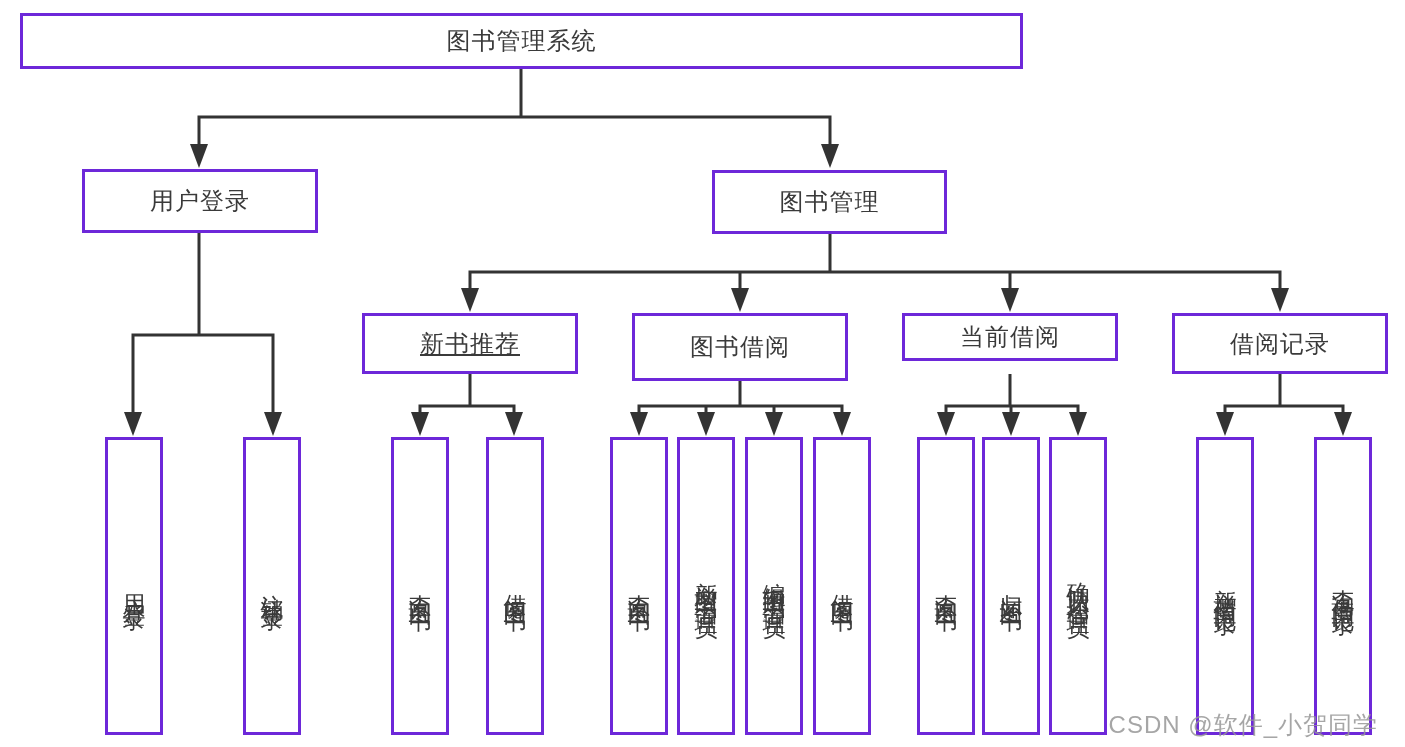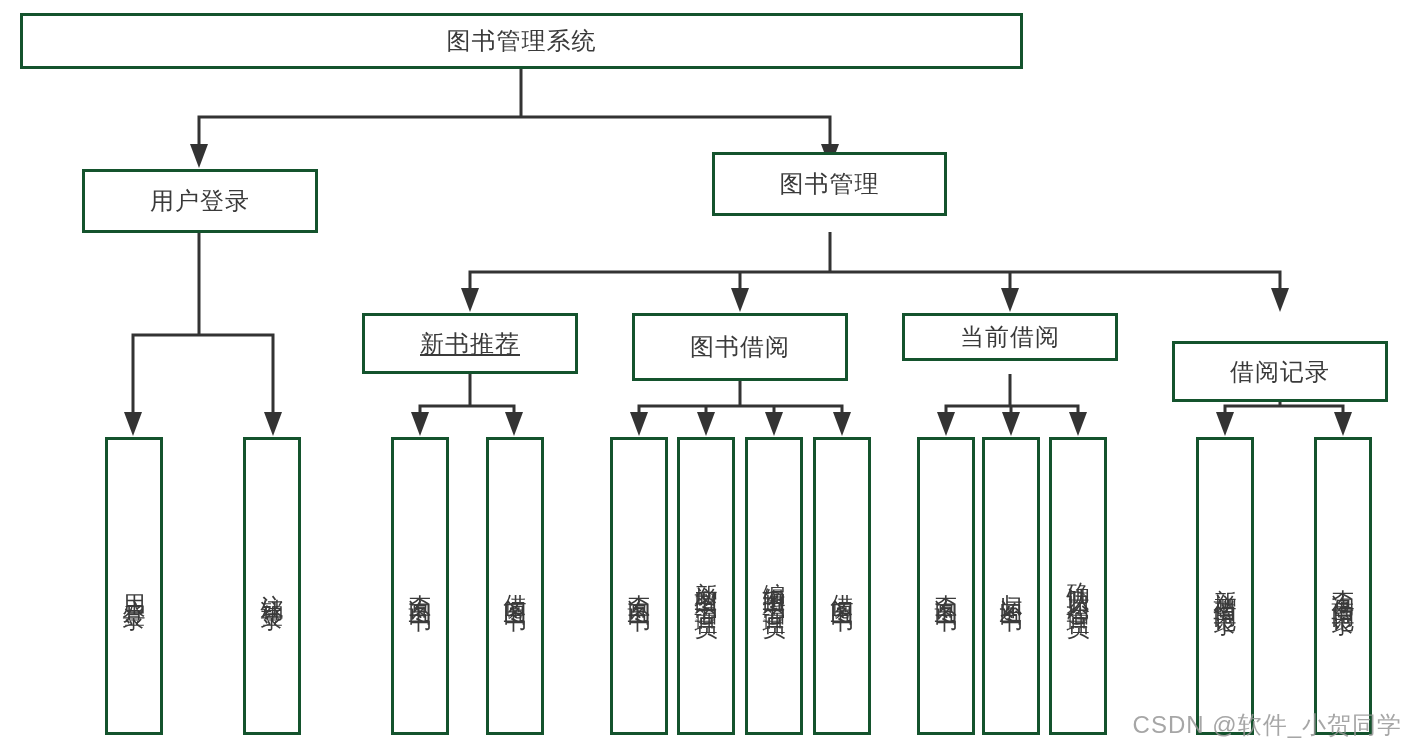--- a/index.html
+++ b/index.html
@@ -2,44 +2,44 @@
 <html><head>
 <meta charset="utf-8">
 <style>
   html,body{margin:0;padding:0;background:#fff;}
   #stage{
     position:relative;width:1405px;height:747px;background:#ffffff;overflow:hidden;
     font-family:"Liberation Sans",sans-serif;color:#3a3a3a;
   }
   #connectors{position:absolute;left:0;top:0;width:1405px;height:747px;}
   .box{
-    position:absolute;background:#ffffff;border:3px solid #14532d;box-sizing:border-box;
+    position:absolute;background:#ffffff;border:3px solid #6d28d9;box-sizing:border-box;
     display:flex;align-items:center;justify-content:center;z-index:2;text-align:right;
   }
   .hlabel{font-size:24px;letter-spacing:1px;white-space:nowrap;}
   .vlabel{
     writing-mode:vertical-rl;font-size:23px;letter-spacing:5px;line-height:1;
     white-space:nowrap;
   }
   
   .b-root {left:20px;  top:13px;  width:1003px;height:56px;}
   .b-user {left:82px;  top:169px; width:236px; height:64px;}
-  .b-book {left:712px; top:152px; width:235px; height:64px;}
+  .b-book {left:712px; top:170px; width:235px; height:64px;}
   .b-l3-1 {left:362px; top:313px; width:216px; height:61px;text-decoration:underline;}
   .b-l3-2 {left:632px; top:313px; width:216px; height:68px;}
   .b-l3-3 {left:902px; top:313px; width:216px; height:48px;}
-  .b-l3-4 {left:1172px;top:313px; width:216px; height:61px;margin-top:28px;}
+  .b-l3-4 {left:1172px;top:313px; width:216px; height:61px;}
   .leaf   {top:437px;  width:58px; height:298px;}
   .b-v1 {left:105px;} .b-v2 {left:243px;}
   .b-v3 {left:391px;} .b-v4 {left:486px;}
   .b-v5 {left:610px;} .b-v6 {left:677px;} .b-v7 {left:745px;} .b-v8 {left:813px;}
   .b-v9 {left:917px;} .b-v10{left:982px;} .b-v11{left:1049px;}
   .b-v12{left:1196px;}.b-v13{left:1314px;}
   .watermark{
-    position:absolute;right:3px;bottom:6px;z-index:5;
+    position:absolute;right:27px;bottom:6px;z-index:5;
     font-size:24px;color:rgba(150,150,150,0.85);letter-spacing:1px;white-space:nowrap;
   }
   .cline{stroke:#333333;stroke-width:3;fill:none;}
   .ahead{fill:#333333;stroke:none;}
 </style>
 </head>
 <body>
 
 <div id="stage">
 

